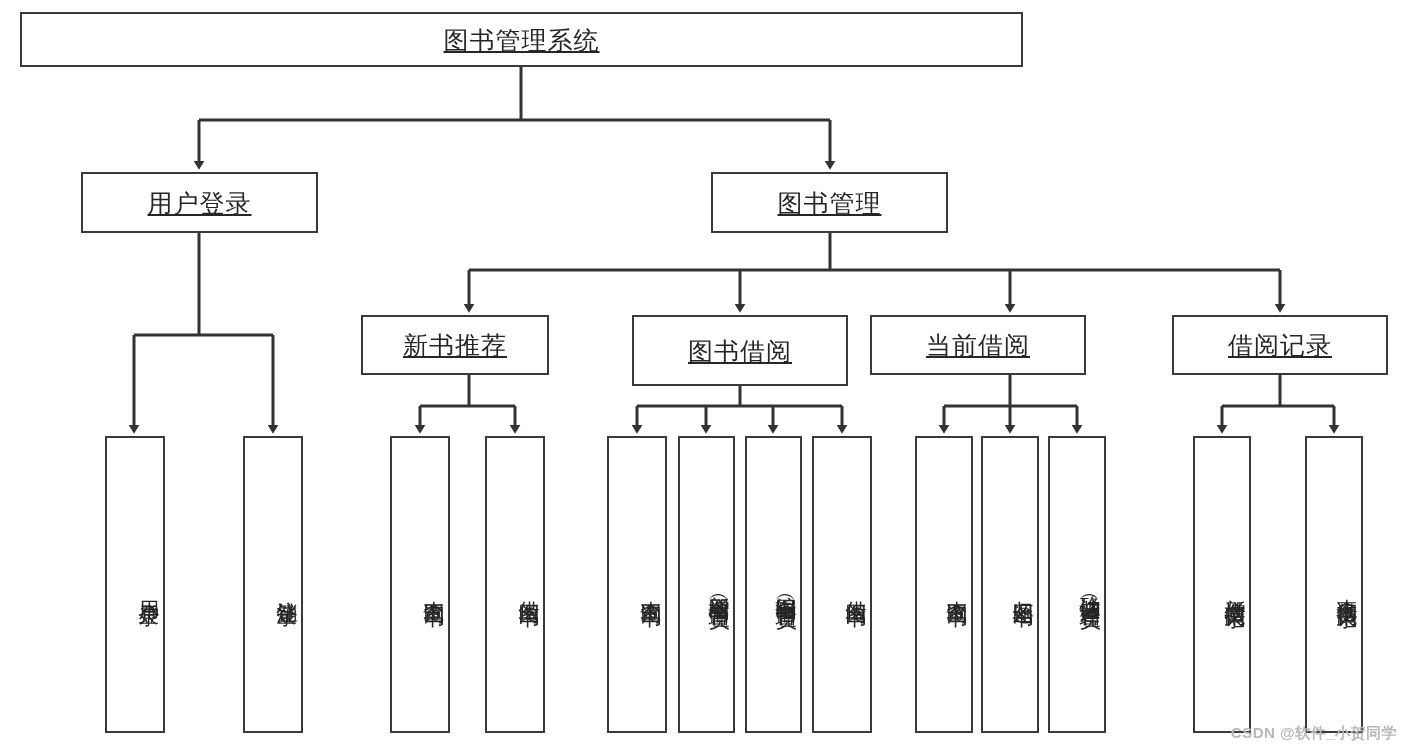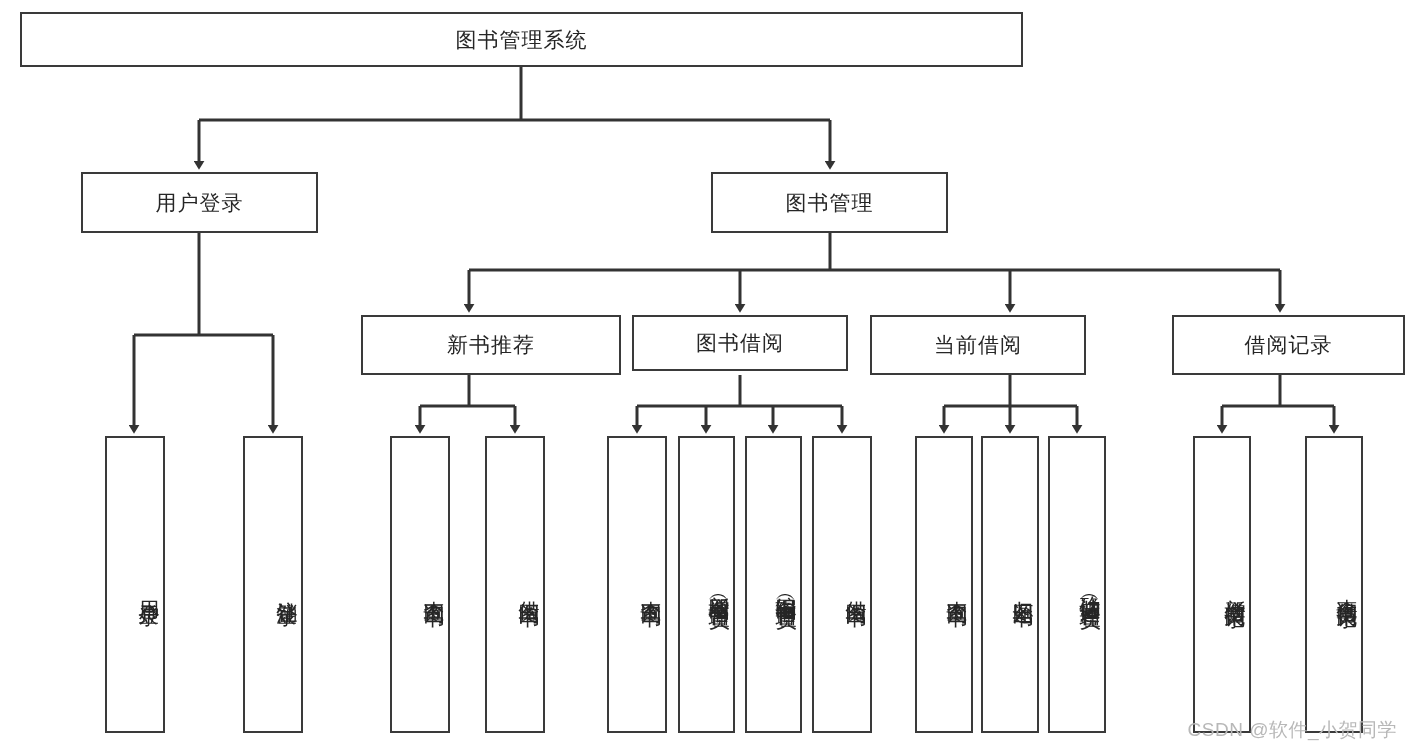--- a/index.html
+++ b/index.html
@@ -31,23 +31,24 @@
     box-sizing: border-box;
     border: 2px solid #3a3a3a;
     background: #ffffff;
     display: flex;
     align-items: center;
     justify-content: center;
     color: #262626;
     text-align: center;
   }
   .node.horizontal {
-    font-size: 21px;
+    font-size: 25px;
     letter-spacing: 1px;
     line-height: 1.2;
+    text-decoration: underline;
   }
   .node.vertical {
     writing-mode: vertical-rl;
     text-orientation: upright;
     font-size: 21px;
     letter-spacing: 2px;
     padding-top: 6px;
     align-items: flex-start;
     justify-content: center;
   }
@@ -57,25 +58,26 @@
     display: block;
   }
   .node-label {
     display: block;
     white-space: nowrap;
   }
   #watermark {
     position: absolute;
     right: 8px;
     bottom: 4px;
-    font-size: 19px;
+    font-size: 15px;
     color: #b8b8b8;
     letter-spacing: 0.5px;
     white-space: nowrap;
     user-select: none;
+    font-weight: bold;
   }
 </style>
 </head>
 <body>
 
 <div id="diagram-root">
 
   <svg id="edges-layer" width="1405" height="747" viewBox="0 0 1405 747">
     <defs>
       <marker id="arrow" markerWidth="9" markerHeight="11" refX="1.2" refY="5.5" orient="auto" markerUnits="userSpaceOnUse">
@@ -133,30 +135,30 @@
     <span class="node-label">图书管理系统</span>
   </div>
 
   <div class="node horizontal" style="left:81px; top:172px; width:237px; height:61px;">
     <span class="node-label">用户登录</span>
   </div>
   <div class="node horizontal" style="left:711px; top:172px; width:237px; height:61px;justify-content:center;">
     <span class="node-label">图书管理</span>
   </div>
 
-  <div class="node horizontal" style="left:361px; top:315px; width:260px; height:60px;text-align:center;">
+  <div class="node horizontal" style="left:361px; top:315px; width:188px; height:60px;text-align:center;">
     <span class="node-label">新书推荐</span>
   </div>
-  <div class="node horizontal" style="left:632px; top:315px; width:216px; height:56px;">
+  <div class="node horizontal" style="left:632px; top:315px; width:216px; height:71px;">
     <span class="node-label">图书借阅</span>
   </div>
   <div class="node horizontal" style="left:870px; top:315px; width:216px; height:60px;">
     <span class="node-label">当前借阅</span>
   </div>
-  <div class="node horizontal" style="left:1172px; top:315px; width:233px; height:60px;">
+  <div class="node horizontal" style="left:1172px; top:315px; width:216px; height:60px;">
     <span class="node-label">借阅记录</span>
   </div>
 
   <div class="node vertical" style="left:105px; top:436px; width:60px; height:297px;">
     <span class="node-label">用户登录</span>
   </div>
   <div class="node vertical" style="left:243px; top:436px; width:60px; height:297px;">
     <span class="node-label">注销登录</span>
   </div>
   <div class="node vertical" style="left:390px; top:436px; width:60px; height:297px;">

